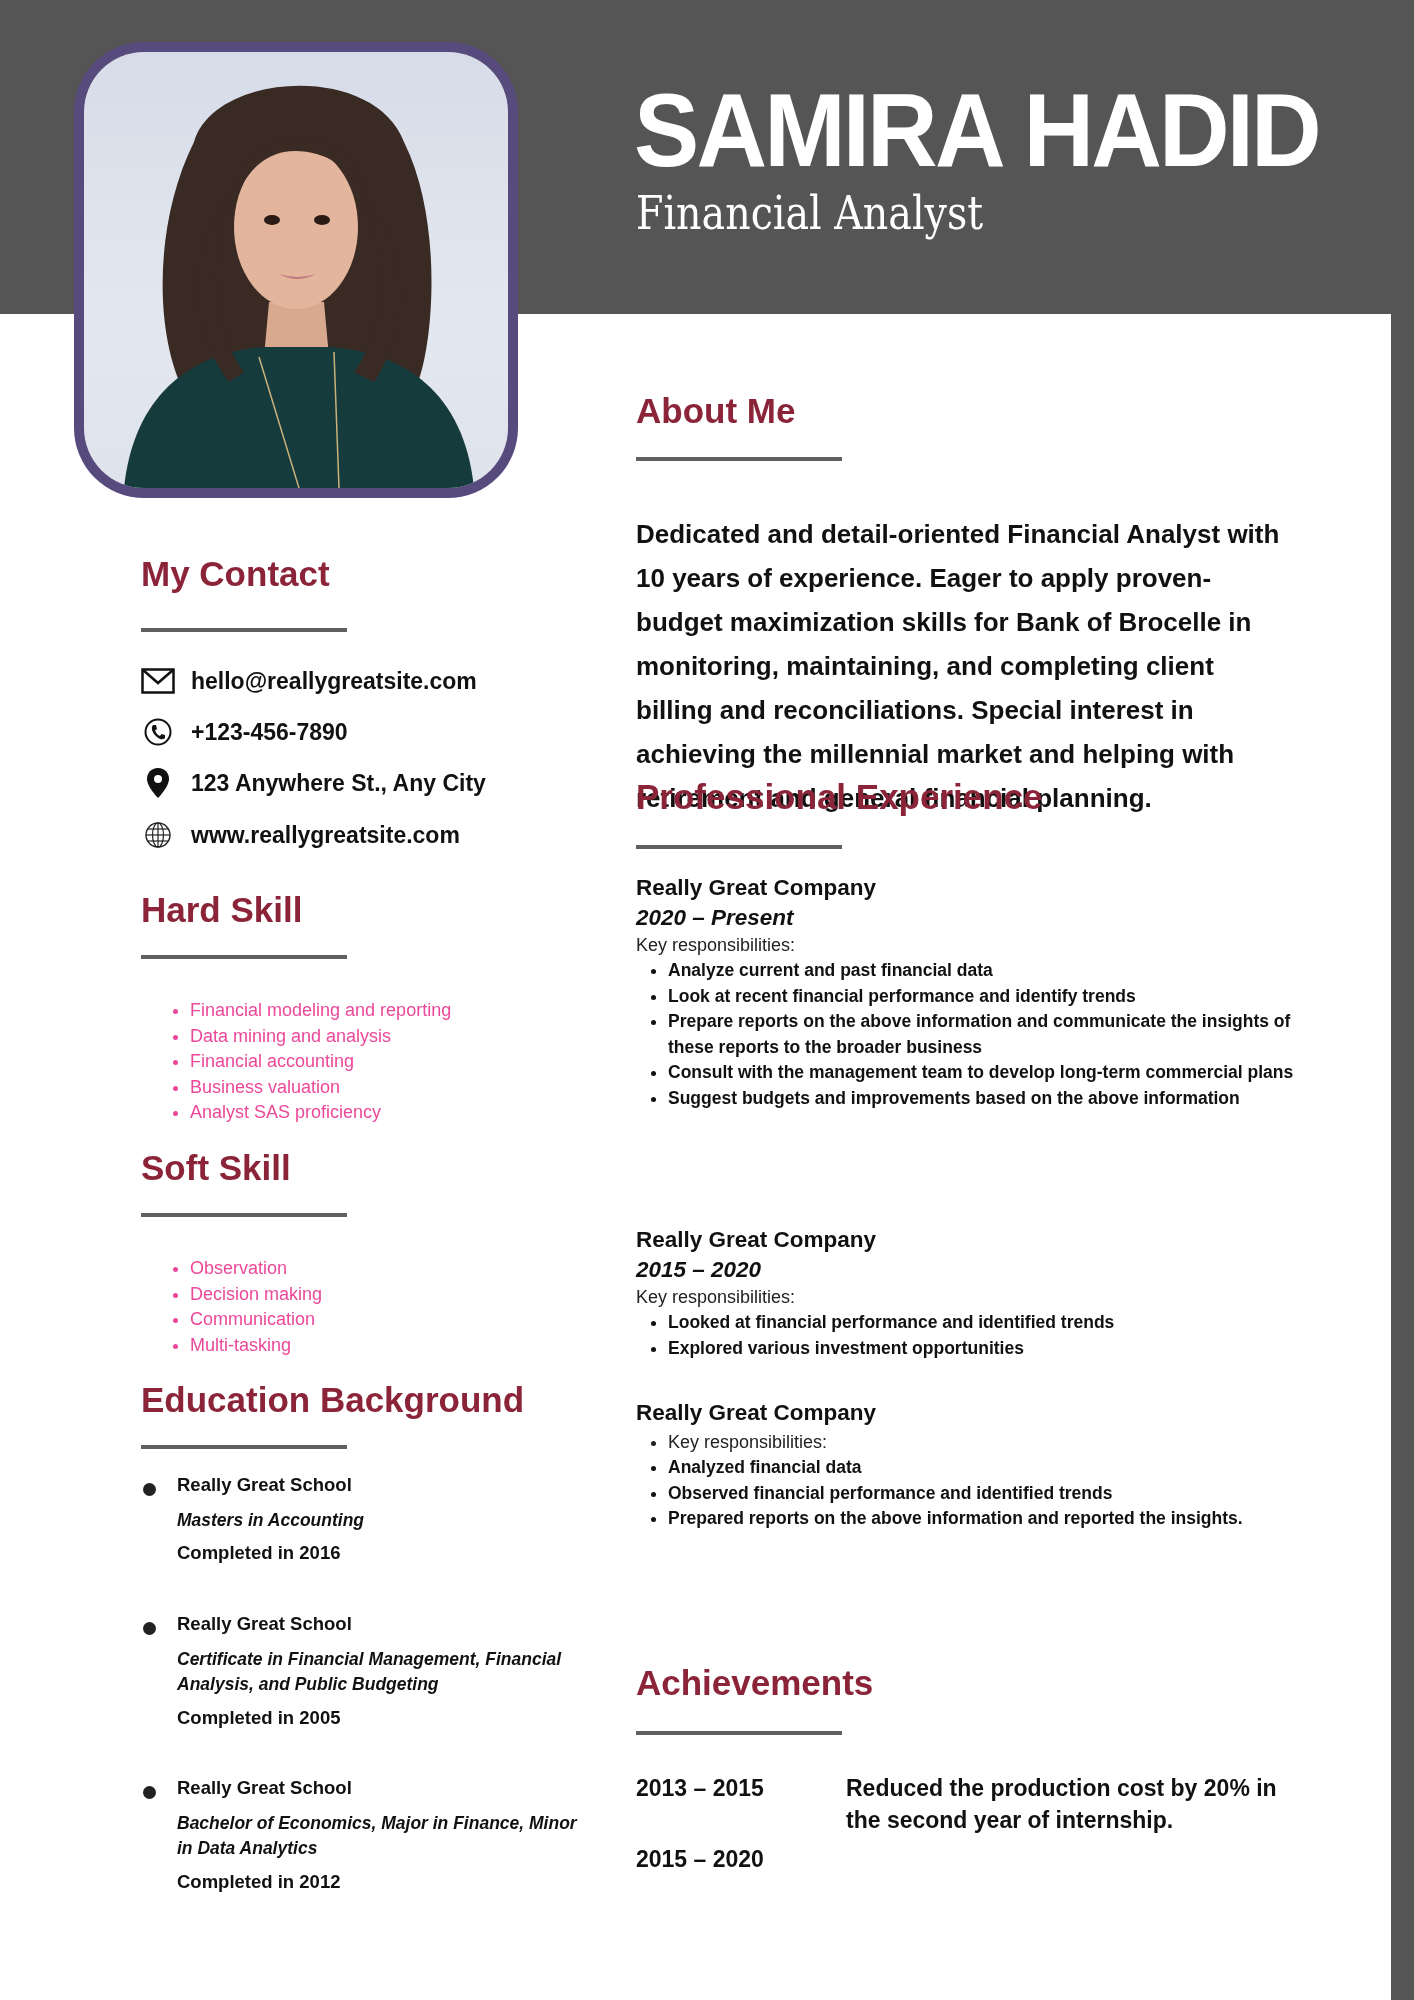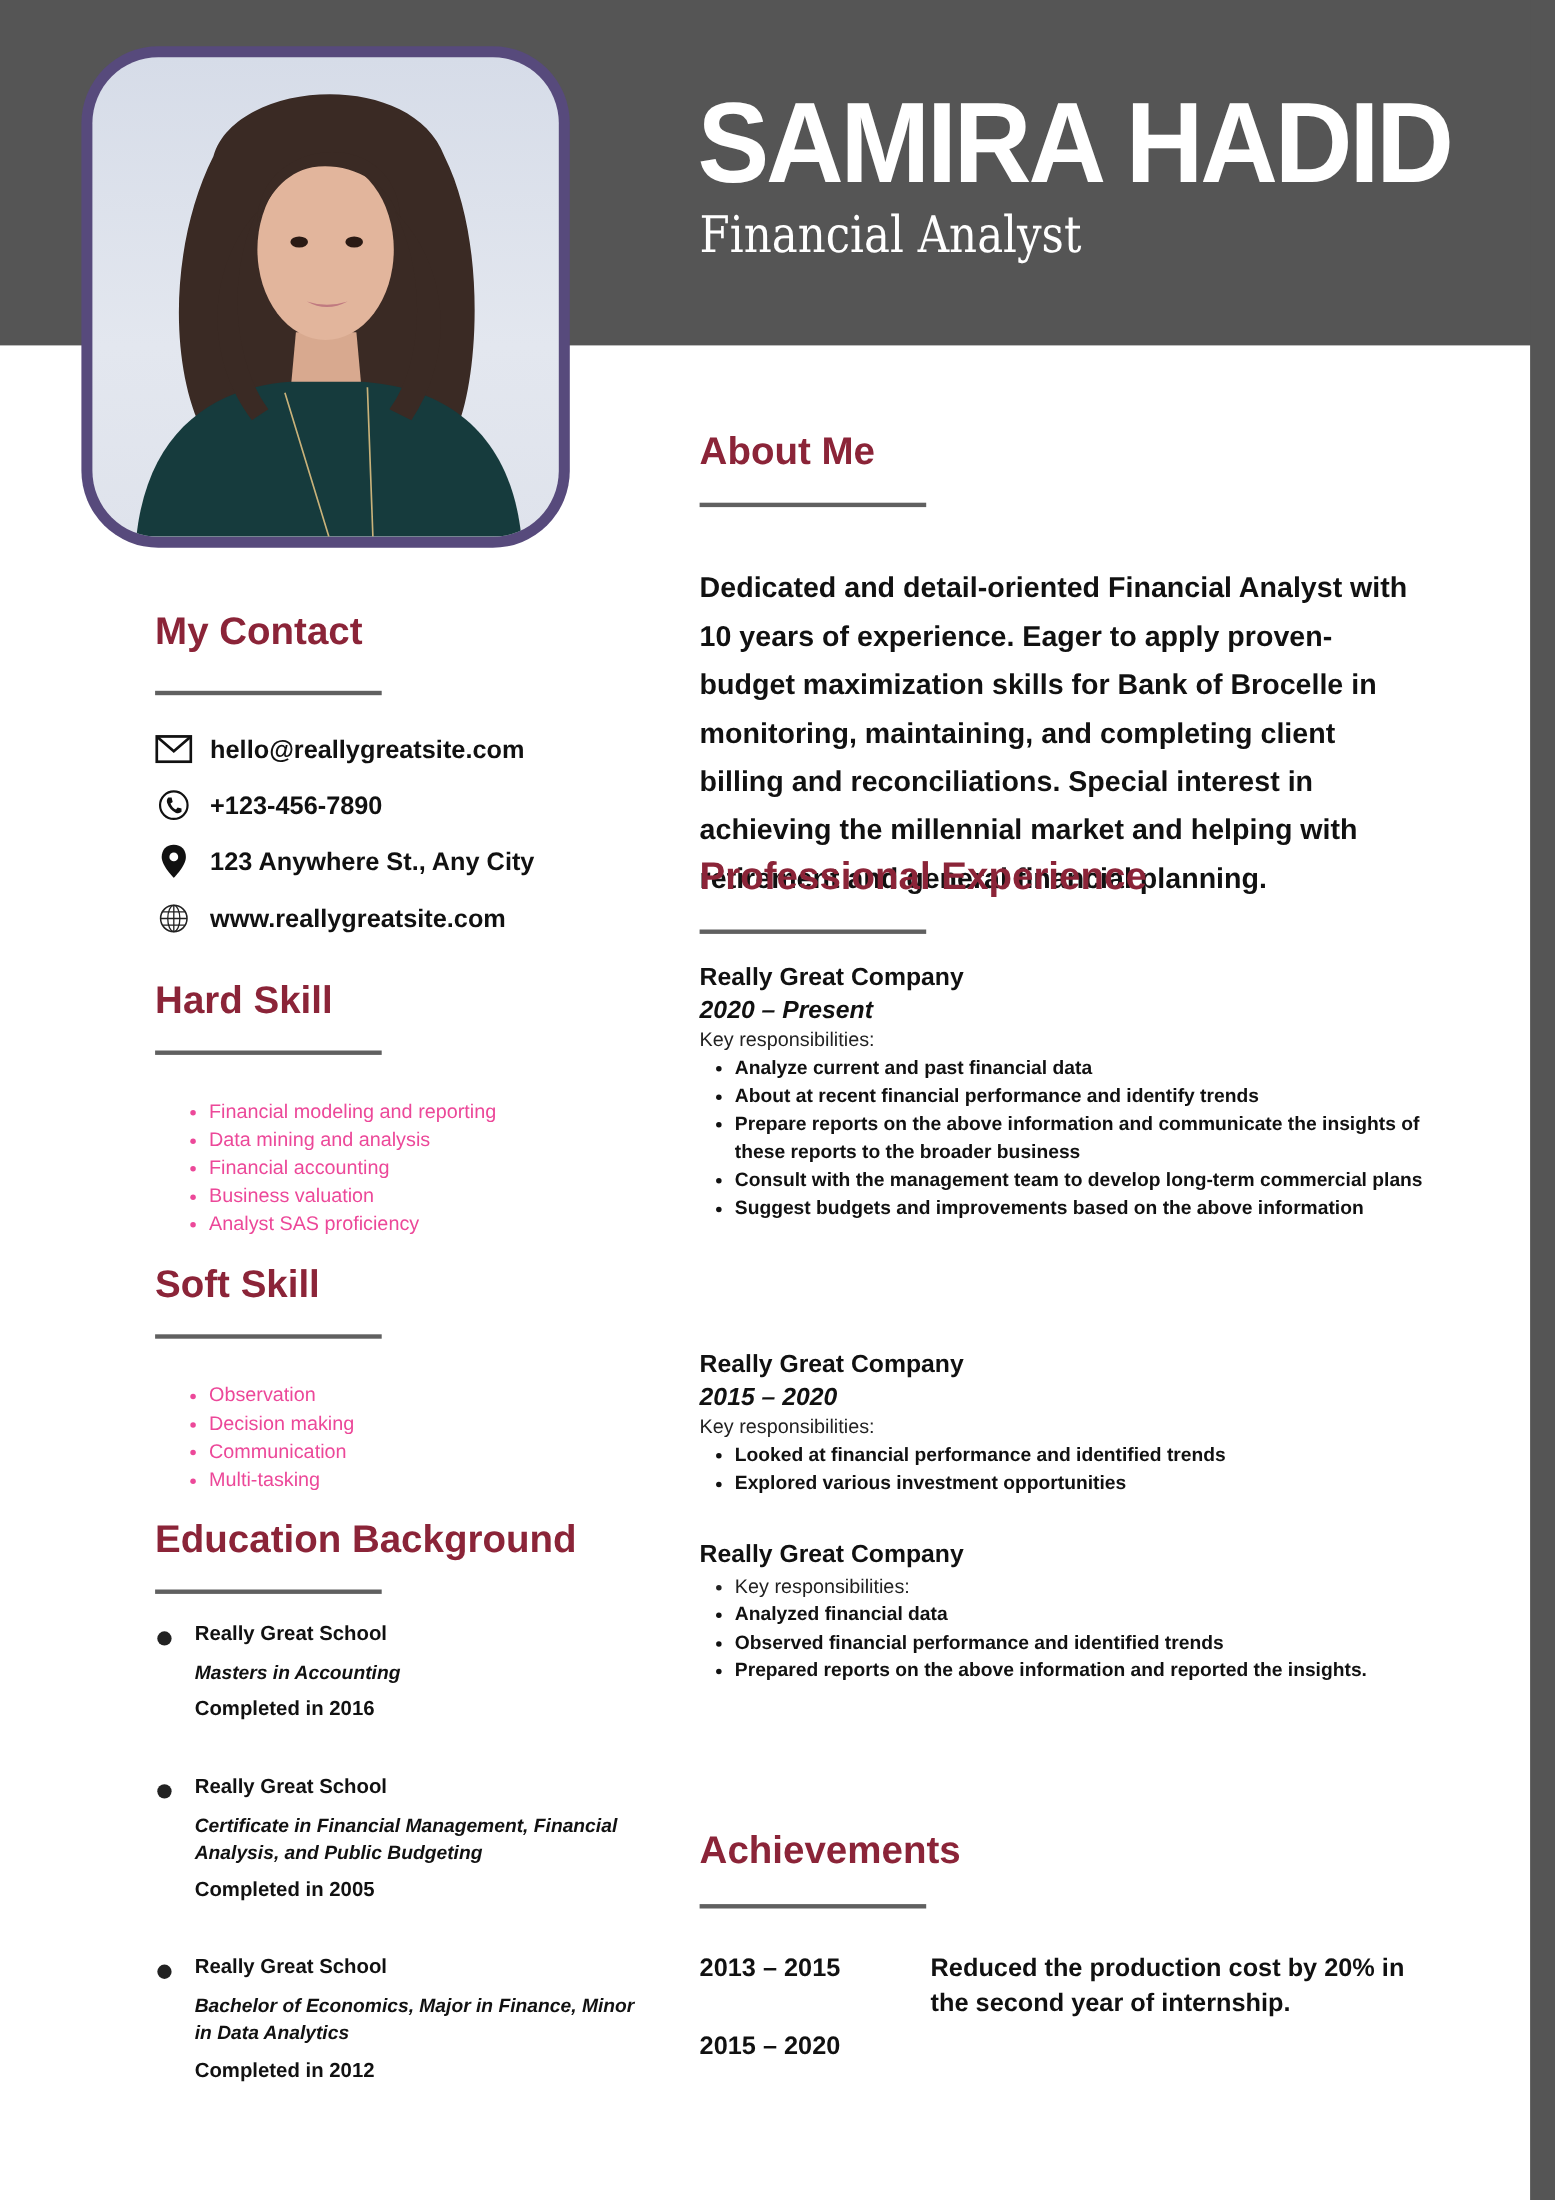--- a/index.html
+++ b/index.html
@@ -210,21 +210,21 @@
 
 <div class="section-title" style="left:636px; top:779px;">Professional Experience</div>
 <div class="rule" style="left:636px; top:845px;"></div>
 
 <div class="job" style="top:873px;">
   <div class="job-company">Really Great Company</div>
   <div class="job-dates">2020 – Present</div>
   <div class="job-key">Key responsibilities:</div>
   <ul>
     <li>Analyze current and past financial data</li>
-    <li>About at recent financial performance and identify trends</li>
+    <li>Look at recent financial performance and identify trends</li>
     <li>Prepare reports on the above information and communicate the insights of these reports to the broader business</li>
     <li>Consult with the management team to develop long-term commercial plans</li>
     <li>Suggest budgets and improvements based on the above information</li>
   </ul>
 </div>
 
 <div class="job" style="top:1225px;">
   <div class="job-company">Really Great Company</div>
   <div class="job-dates">2015 – 2020</div>
   <div class="job-key">Key responsibilities:</div>

